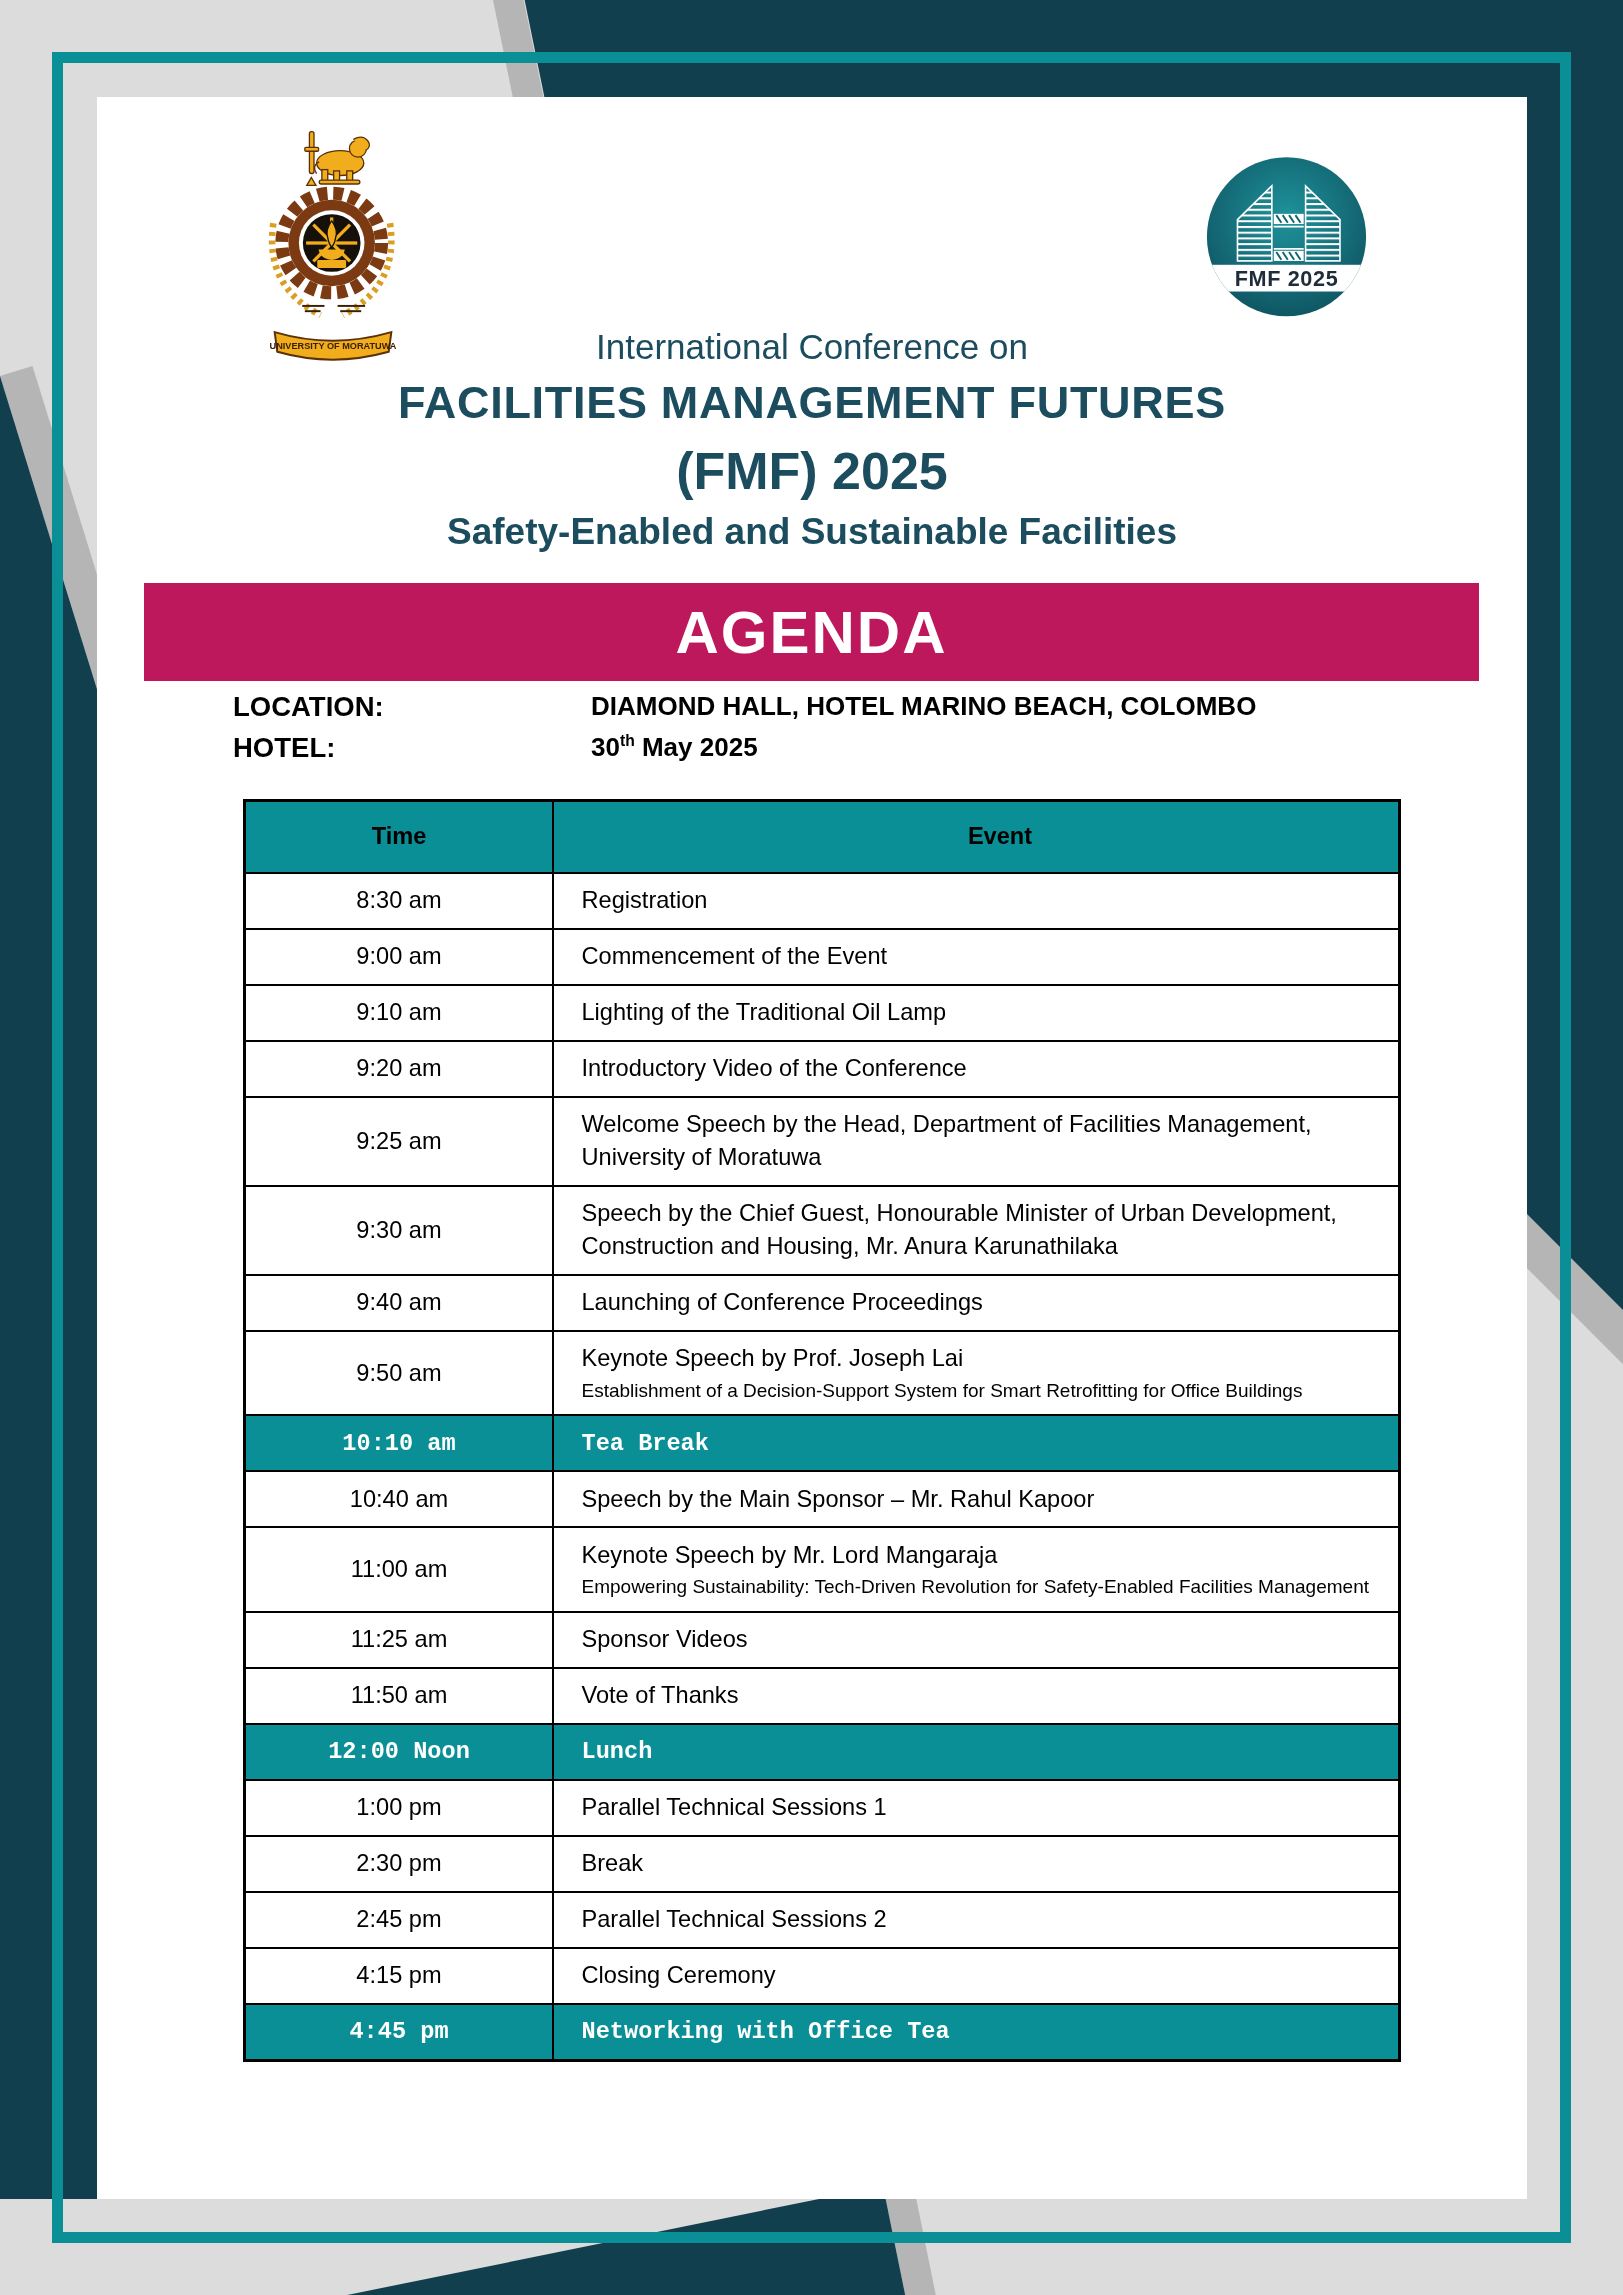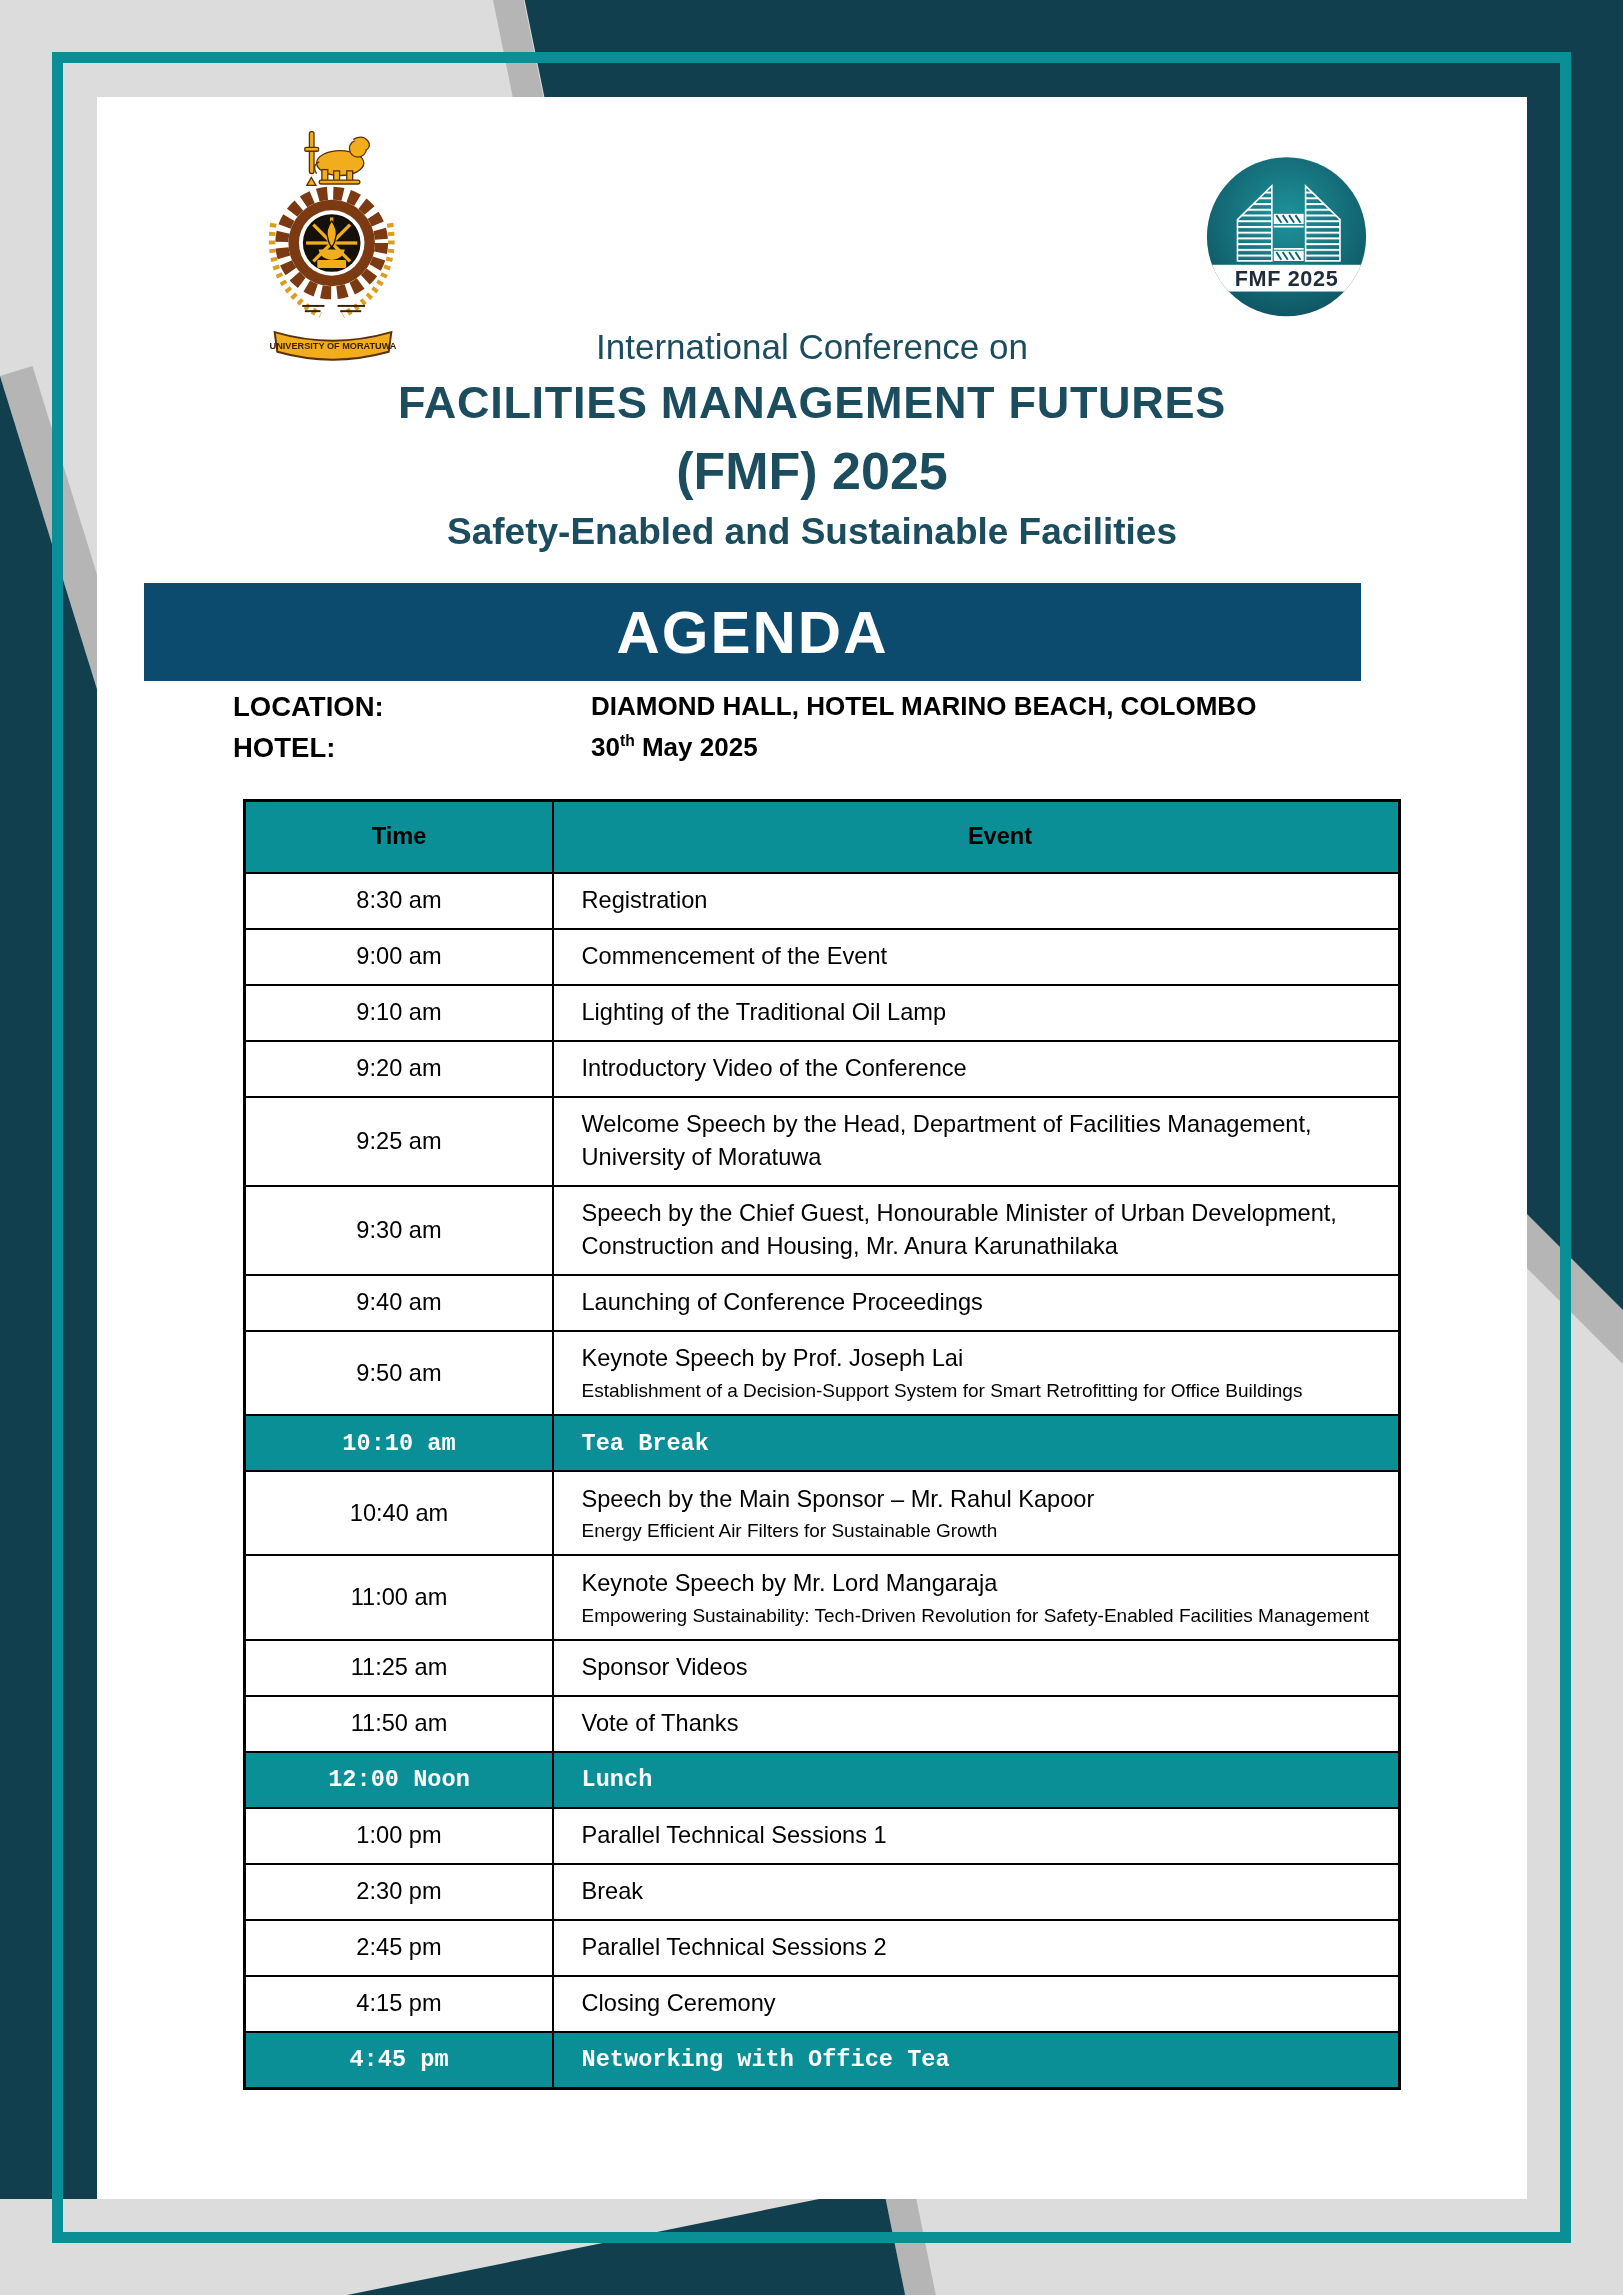--- a/index.html
+++ b/index.html
@@ -33,21 +33,21 @@
   .uom-logo{position:absolute;left:158px;top:27.5px;width:156px;height:236px;}
   .fmf-logo{position:absolute;left:1094px;top:43px;width:191px;height:191px;}
   .h-int{position:absolute;left:0;top:230px;width:100%;text-align:center;
          font-size:35px;color:#1C4D5F;}
   .h-title{position:absolute;left:0;top:280px;width:100%;text-align:center;
          font-size:45px;font-weight:bold;color:#1C4D5F;letter-spacing:0.7px;}
   .h-fmf{position:absolute;left:0;top:344px;width:100%;text-align:center;
          font-size:52px;font-weight:bold;color:#1C4D5F;}
   .h-sub{position:absolute;left:0;top:414px;width:100%;text-align:center;
          font-size:37px;font-weight:bold;color:#1C4D5F;}
-  .agenda-banner{position:absolute;left:47px;top:486px;width:1217px;height:98px;background:#0c4a6e;
+  .agenda-banner{position:absolute;left:47px;top:486px;width:1335px;height:98px;background:#be185d;
          display:flex;align-items:center;justify-content:center;}
   .agenda-banner span{color:#ffffff;font-size:60px;font-weight:bold;letter-spacing:2px;}
   .details{position:absolute;left:136px;top:594px;width:1243px;}
   .det-row{display:flex;margin-bottom:9.2px;gap:28px;}
   .det-label{width:330px;font-size:27.5px;font-weight:bold;color:#000;}
   .det-value{font-size:26px;font-weight:bold;color:#000;}
   .det-value sup{font-size:15.7px;}
   
   .agenda-table{position:absolute;left:146px;top:702px;width:1152px;border:3.3px solid #000;background:#fff;}
   .t-head{display:flex;background:#0A8F96;color:#fff;font-weight:bold;font-size:29px;}
@@ -258,21 +258,20 @@
           <div class="t-row hl">
             <div class="t-time">10:10 am</div>
             <div class="t-event">
               <div>Tea Break</div>
             </div>
           </div>
           <div class="t-row">
             <div class="t-time">10:40 am</div>
             <div class="t-event">
               <div>Speech by the Main Sponsor – Mr. Rahul Kapoor</div>
-              <div class="t-sub">Energy Efficient Air Filters for Sustainable Growth</div>
             </div>
           </div>
           <div class="t-row">
             <div class="t-time">11:00 am</div>
             <div class="t-event">
               <div>Keynote Speech by Mr. Lord Mangaraja</div>
               <div class="t-sub">Empowering Sustainability: Tech-Driven Revolution for Safety-Enabled Facilities Management</div>
             </div>
           </div>
           <div class="t-row">

